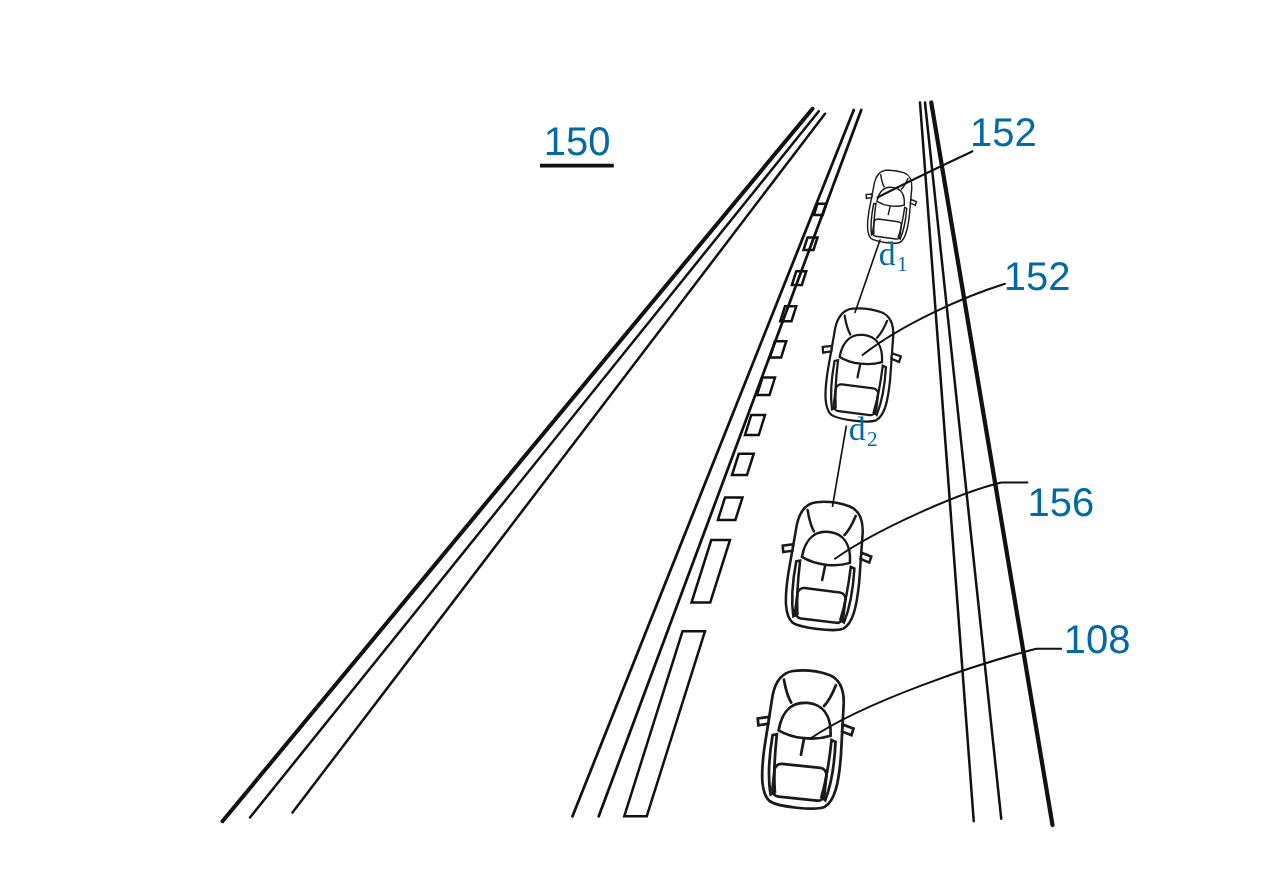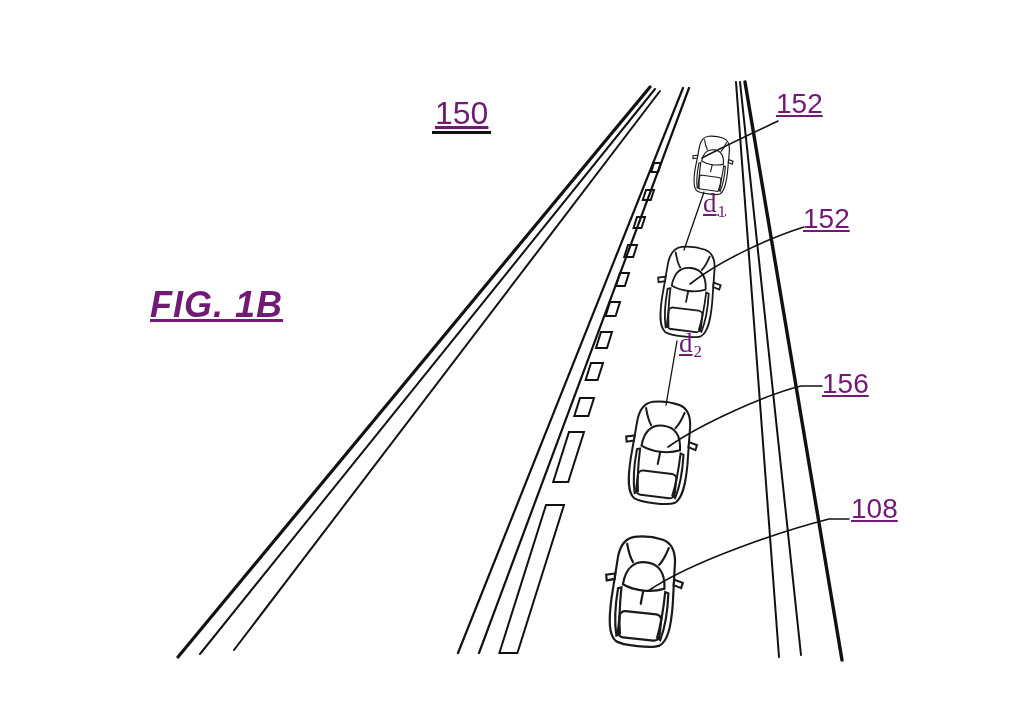--- a/index.html
+++ b/index.html
@@ -14,44 +14,43 @@
   }
   svg.figure-canvas {
     position: absolute;
     left: 0; top: 0;
     width: 1024px; height: 710px;
   }
   .lbl {
     position: absolute;
     line-height: 1;
     white-space: nowrap;
-    color: #701a75;
+    color: #0369a1;
     user-select: none;
-    text-decoration: underline;
   }
   .ref-num {
-    font-size: 28px;
+    font-size: 32px;
     font-family: "Liberation Sans", sans-serif;
   }
   .fig-title {
     left: 150px; top: 287px;
     font-size: 36px;
     font-weight: bold;
     font-style: italic;
     letter-spacing: 1px;
   }
   .roadway-ref {
     left: 432px; top: 97px;
     font-size: 32px;
     padding: 0 3px 2px 3px;
     border-bottom: 3px solid #111111;
   }
   .ref-152a { left: 776px; top: 90px; }
   .ref-152b { left: 803px; top: 205px; }
-  .ref-156  { left: 822px; top: 370px; }
+  .ref-156  { left: 822px; top: 386px; }
   .ref-158  { left: 851px; top: 495px; }
   .dist {
     font-family: "Liberation Serif", serif;
     font-size: 27px;
   }
   .dist .dsub {
     font-size: 17px;
     position: relative;
     top: 5px;
     margin-left: 1px;
@@ -133,21 +132,20 @@
     </g>
 
     <g stroke-width="1.6">
       <path d="M778 121 C757 131 727 145 702 158"></path>
       <path d="M804 227 C772 237 722 259 690 284"></path>
       <path d="M822 386 L801 386 C768 394 702 423 668 447"></path>
       <path d="M849 519 L829 519 C782 531 692 561 648 591"></path>
     </g>
   </svg>
 
-  <div class="lbl fig-title">FIG. 1B</div>
 
   <div class="lbl roadway-ref">150</div>
 
   <div class="lbl ref-num ref-152a">152</div>
 
   <div class="lbl ref-num ref-152b">152</div>
 
   <div class="lbl ref-num ref-156">156</div>
 
   <div class="lbl ref-num ref-158">108</div>

